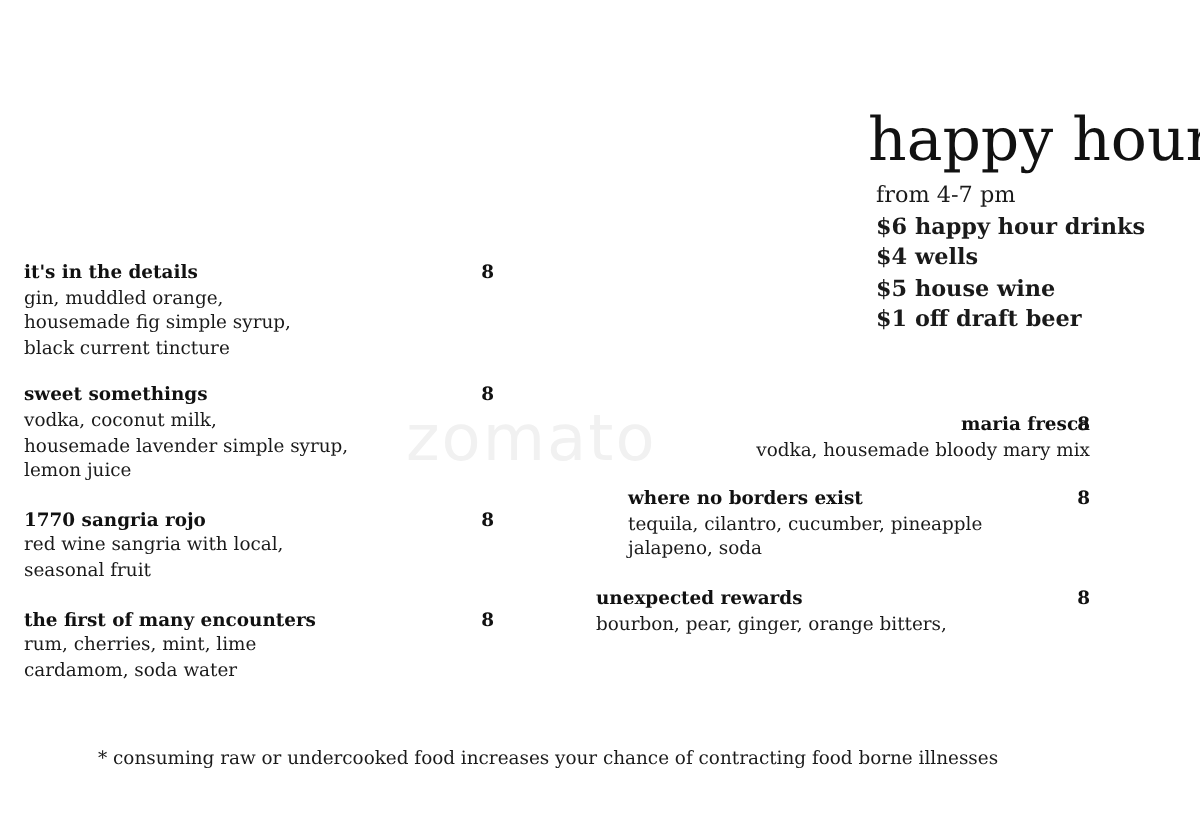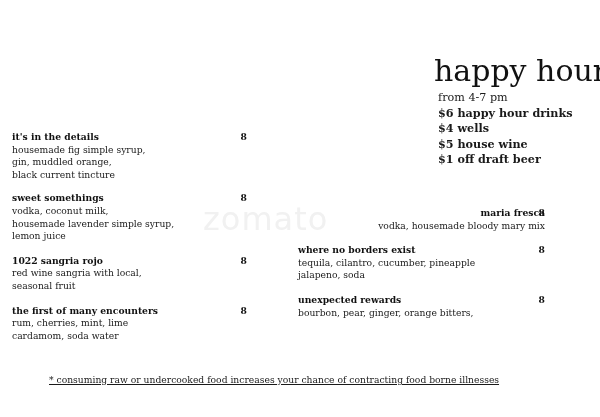--- a/index.html
+++ b/index.html
@@ -90,21 +90,20 @@
       white-space: nowrap;
     }
     .footer-note {
       position: absolute;
       left: 49px;
       top: 374px;
       font-size: 9.2px;
       line-height: 12px;
       color: #1a1a1a;
       white-space: nowrap;
-      text-decoration: underline;
     }
     .watermark {
       position: absolute;
       left: 203px;
       top: 200px;
       font-family: "DejaVu Sans", sans-serif;
       font-size: 32px;
       color: #f1f1f1;
       letter-spacing: 1px;
       pointer-events: none;
@@ -127,52 +126,52 @@
       <div class="hh-line">$4 wells</div>
       <div class="hh-line">$5 house wine</div>
       <div class="hh-line">$1 off draft beer</div>
     </div>
   </div>
 
   <div class="col col-left">
     <div class="item">
       <div class="item-name">it's in the details</div>
       <div class="item-price">8</div>
+      <div class="item-desc">gin, muddled orange,</div>
       <div class="item-desc">housemade fig simple syrup,</div>
-      <div class="item-desc">gin, muddled orange,</div>
       <div class="item-desc">black current tincture</div>
     </div>
     <div class="item" style="margin-bottom:12px;">
       <div class="item-name">sweet somethings</div>
       <div class="item-price">8</div>
       <div class="item-desc">vodka, coconut milk,</div>
       <div class="item-desc">housemade lavender simple syrup,</div>
       <div class="item-desc">lemon juice</div>
     </div>
     <div class="item" style="margin-bottom:12px;">
-      <div class="item-name">1022 sangria rojo</div>
+      <div class="item-name">1770 sangria rojo</div>
       <div class="item-price">8</div>
       <div class="item-desc">red wine sangria with local,</div>
       <div class="item-desc">seasonal fruit</div>
     </div>
     <div class="item">
       <div class="item-name">the first of many encounters</div>
       <div class="item-price">8</div>
       <div class="item-desc">rum, cherries, mint, lime</div>
       <div class="item-desc">cardamom, soda water</div>
     </div>
   </div>
 
   <div class="col col-right">
     <div class="item" style="margin-bottom:12px;text-align:right;">
       <div class="item-name">maria fresca</div>
       <div class="item-price">8</div>
       <div class="item-desc">vodka, housemade bloody mary mix</div>
     </div>
-    <div class="item" style="margin-bottom:12px;">
+    <div class="item" style="margin-bottom:12px;margin-left:16px;">
       <div class="item-name">where no borders exist</div>
       <div class="item-price">8</div>
       <div class="item-desc">tequila, cilantro, cucumber, pineapple</div>
       <div class="item-desc">jalapeno, soda</div>
     </div>
     <div class="item">
       <div class="item-name">unexpected rewards</div>
       <div class="item-price">8</div>
       <div class="item-desc">bourbon, pear, ginger, orange bitters,</div>
     </div>

